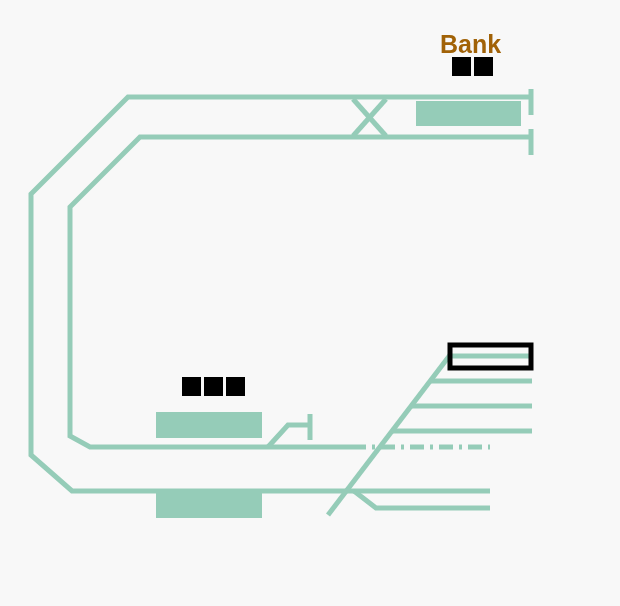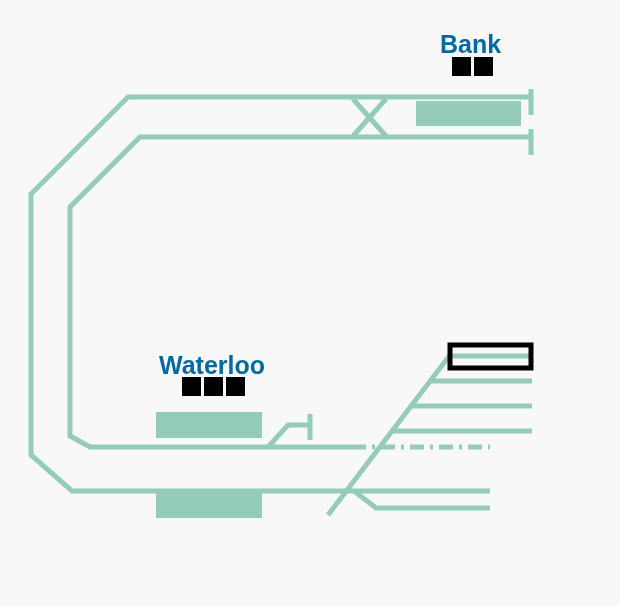--- a/index.html
+++ b/index.html
@@ -23,21 +23,21 @@
     left: 0;
     top: 0;
     width: 620px;
     height: 606px;
     display: block;
   }
   .station-label {
     position: absolute;
     font-family: "Liberation Sans", sans-serif;
     font-weight: bold;
-    color: #0369a1;
+    color: #a16207;
     white-space: nowrap;
     letter-spacing: 0px;
   }
   .label-bank {
     font-size: 25px;
     left: 440px;
     top: 30px;
   }
   .label-waterloo {
     font-size: 25px;
@@ -102,21 +102,20 @@
 
   </svg>
 
   <div class="station-label label-bank">Bank</div>
 
   <div class="dot-row dots-bank">
     <span class="dot"></span>
     <span class="dot"></span>
   </div>
 
-  <div class="station-label label-waterloo">Waterloo</div>
 
   <div class="dot-row dots-waterloo">
     <span class="dot"></span>
     <span class="dot"></span>
     <span class="dot"></span>
   </div>
 
 </div>
 
 </body></html>

